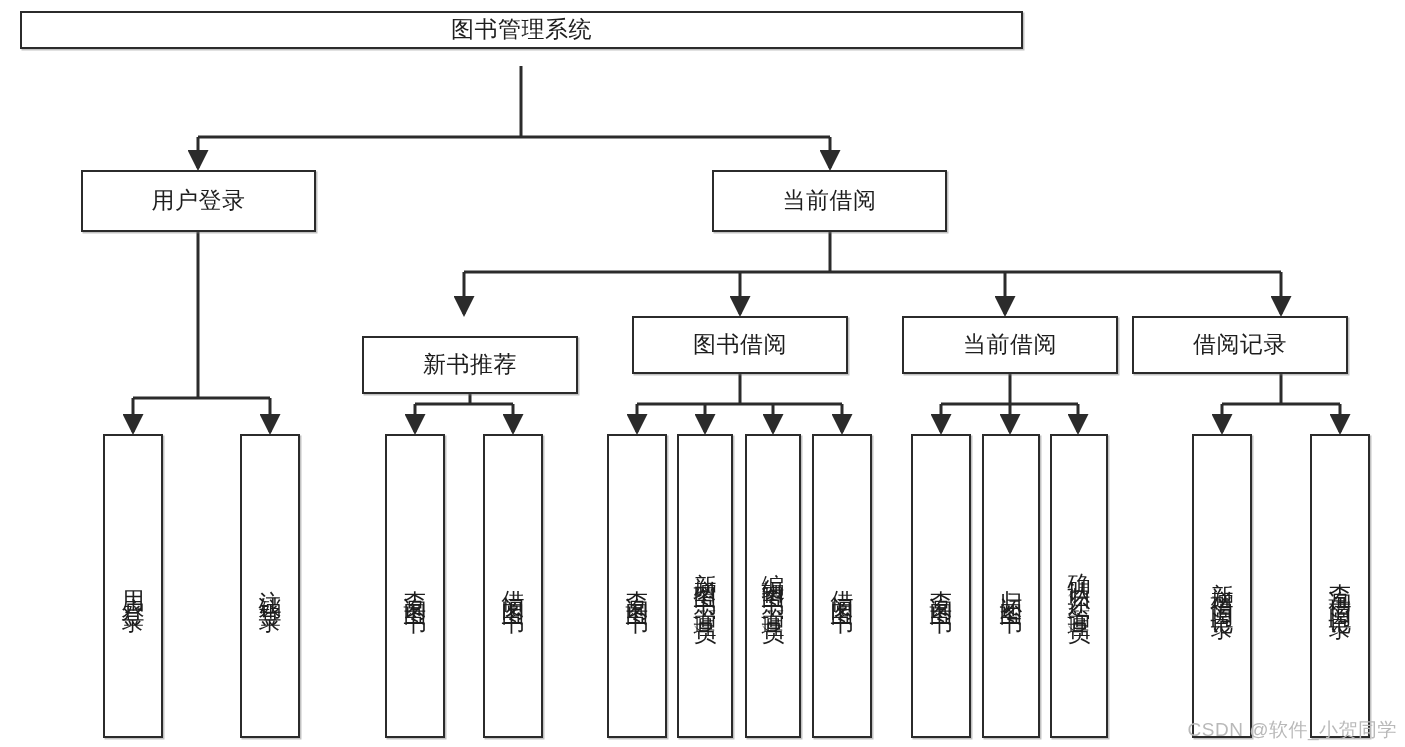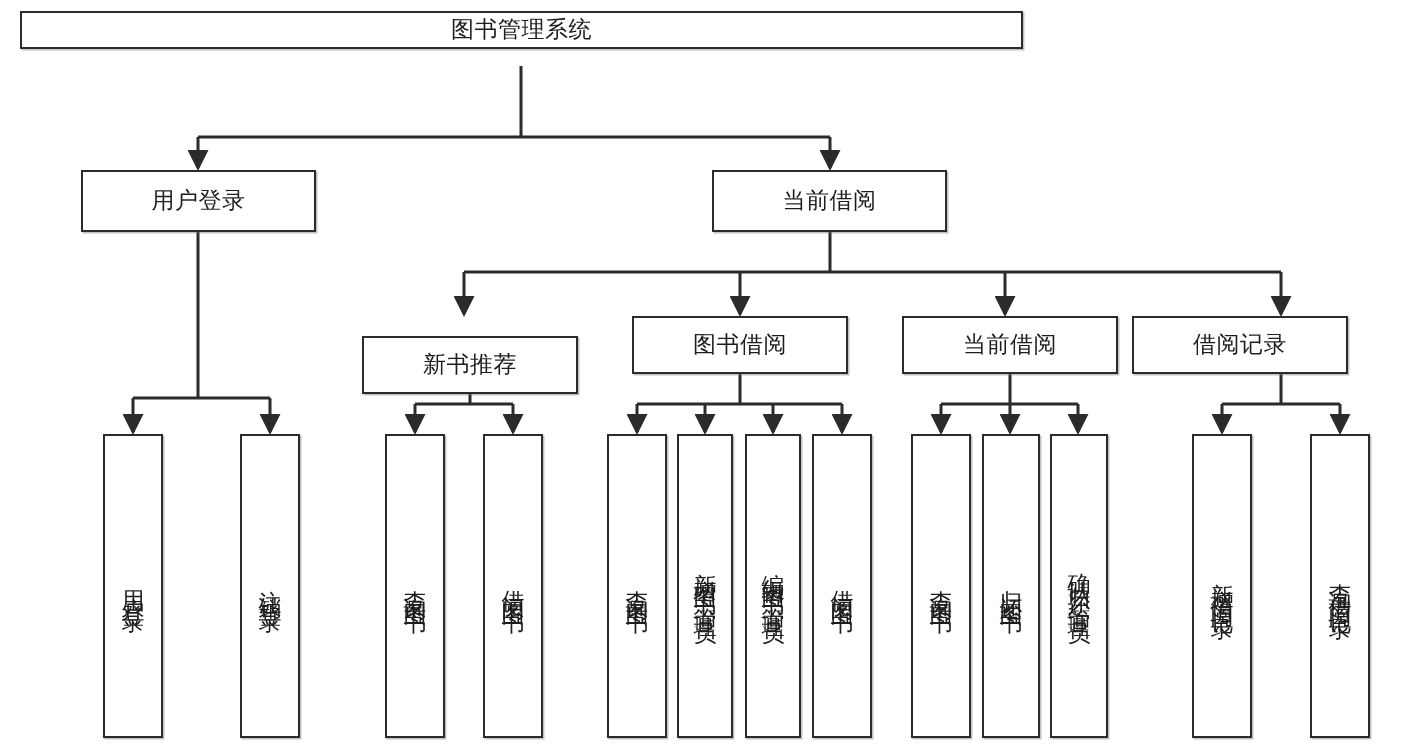--- a/index.html
+++ b/index.html
@@ -172,14 +172,15 @@
     <span class="label">确认归还（管理员）</span>
   </div>
 
   <div class="node v" style="left:1192px;top:434px;width:60px;height:304px;">
     <span class="label">新增借阅记录</span>
   </div>
   <div class="node v" style="left:1310px;top:434px;width:60px;height:304px;">
     <span class="label">查询借阅记录</span>
   </div>
 
+  <div class="watermark">CSDN @软件_小贺同学</div>
 
 </div>
 
 </body></html>

